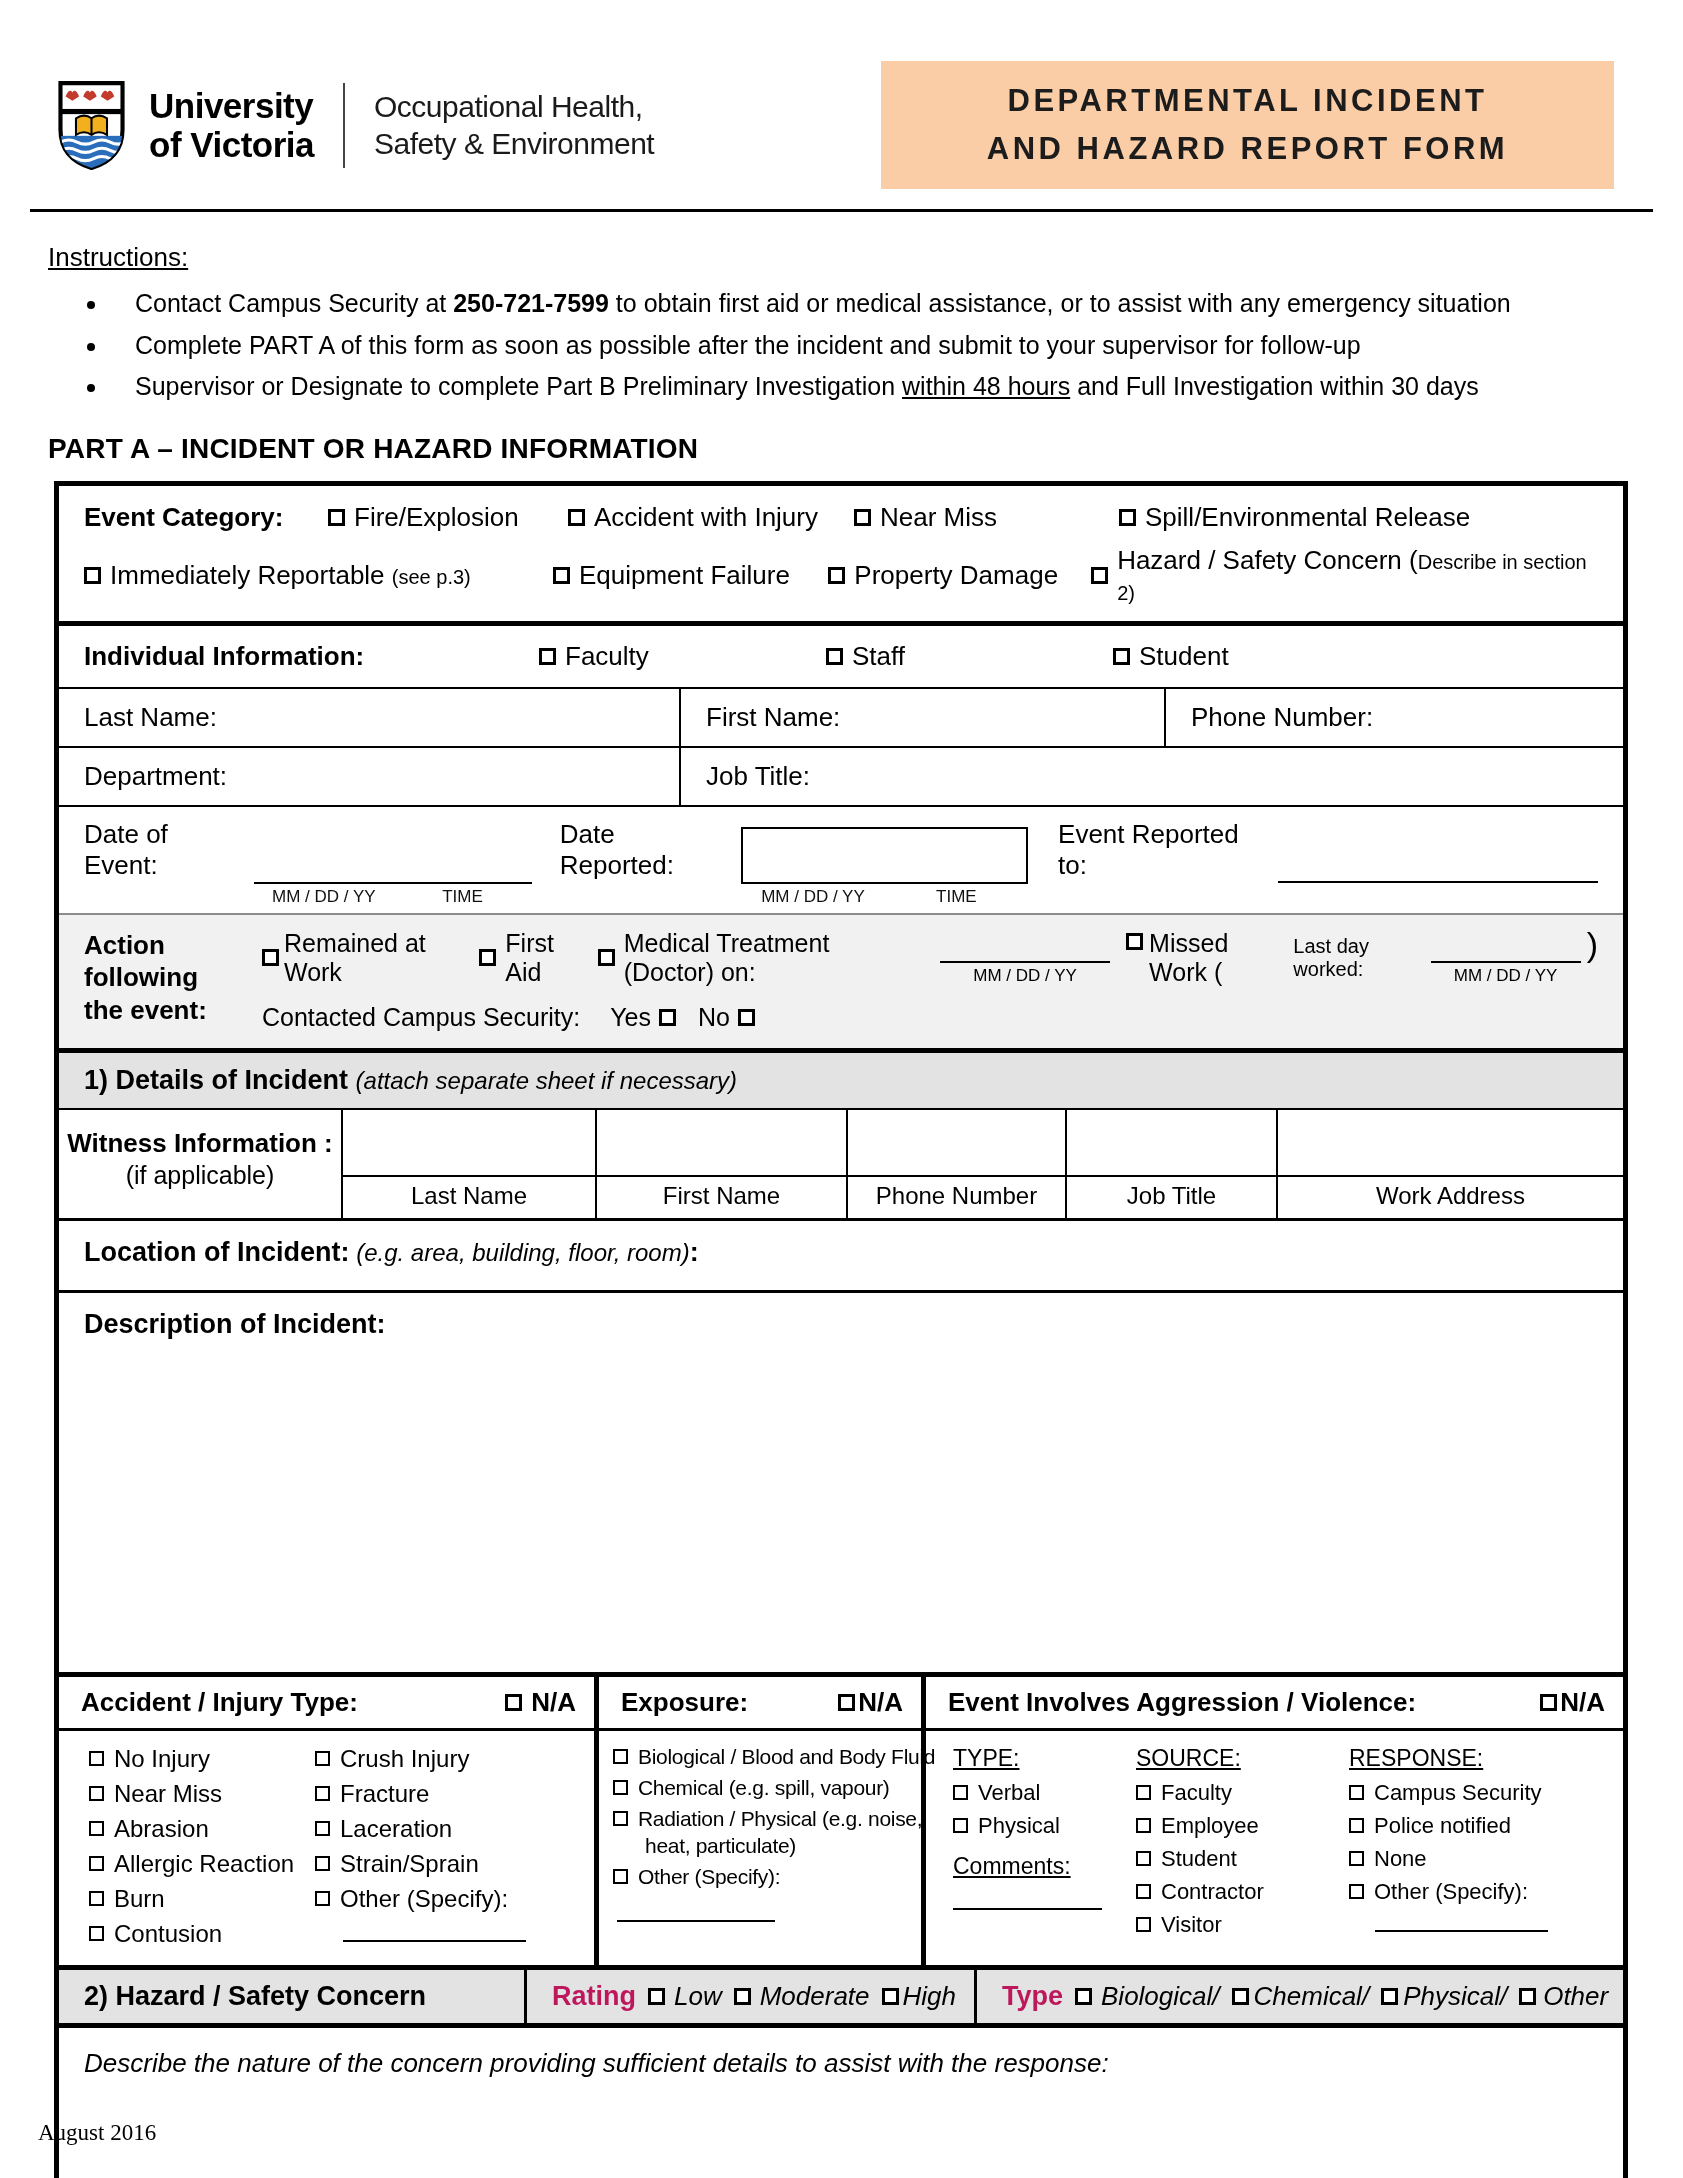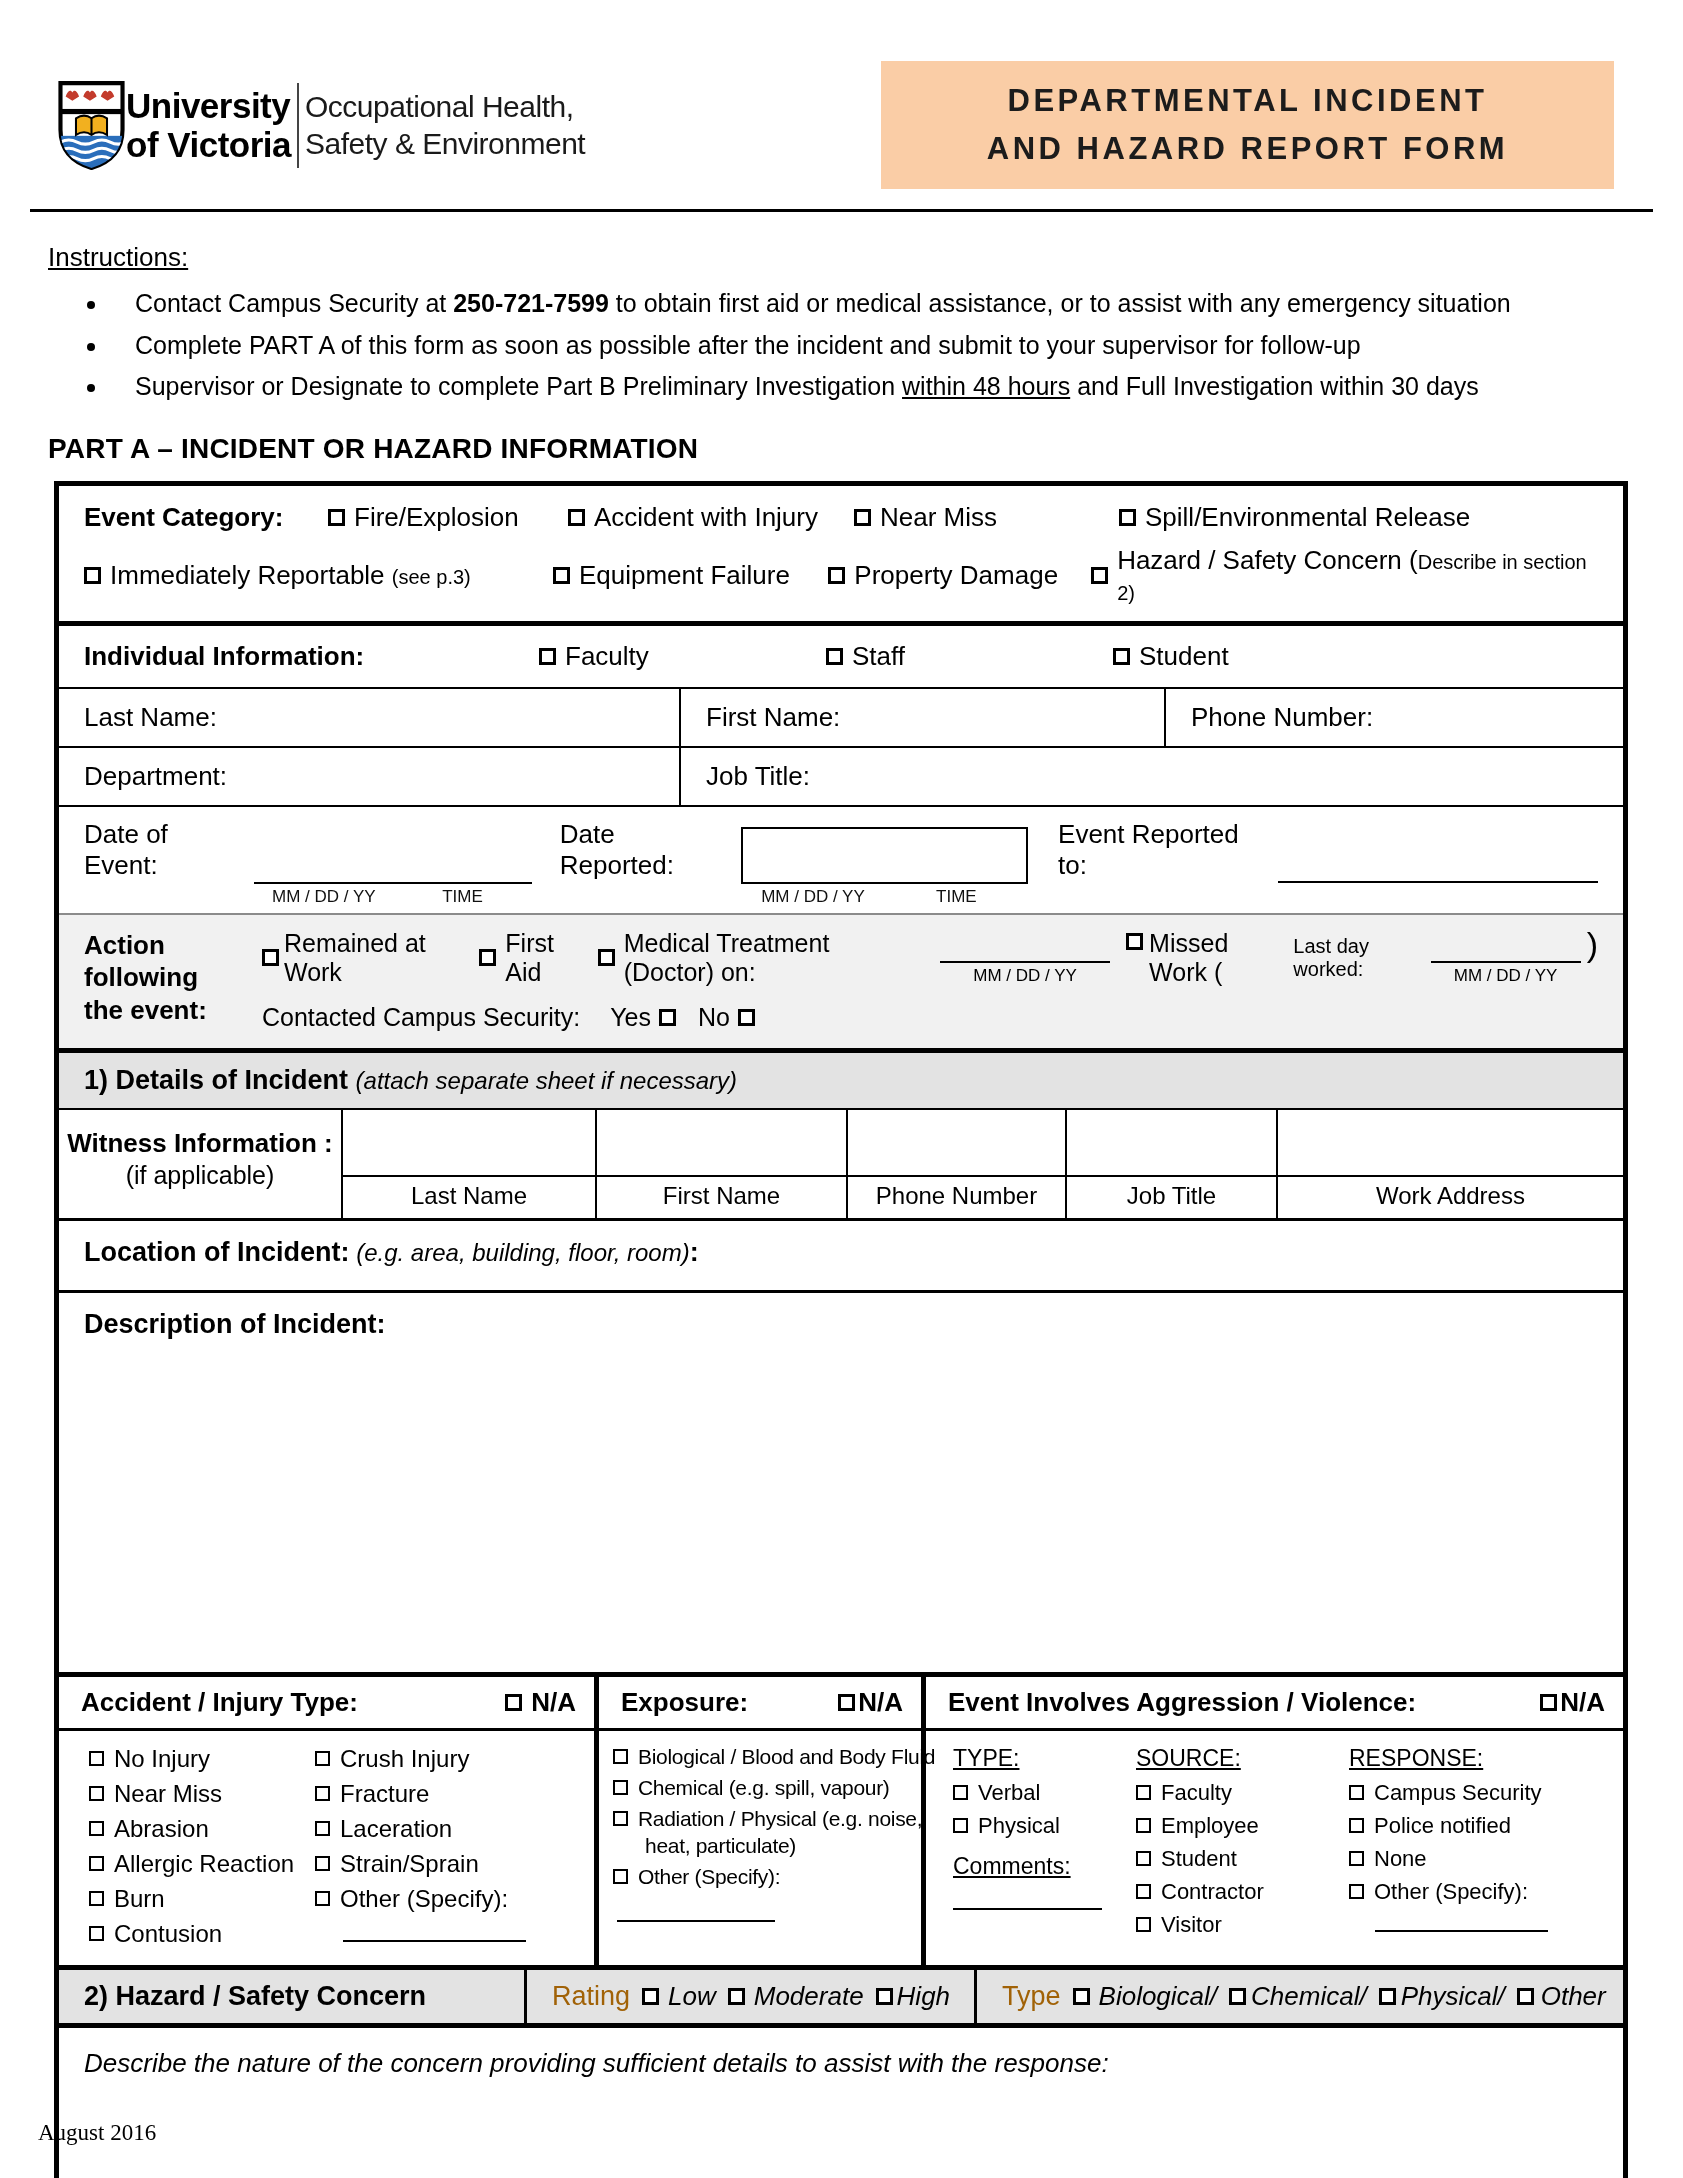--- a/index.html
+++ b/index.html
@@ -3,21 +3,21 @@
 <meta charset="utf-8">
 <style>
   * { box-sizing: border-box; margin: 0; padding: 0; }
   html,body { background:#fff; }
   .page {
     width: 1683px; height: 2178px; background: #fff; position: relative;
     font-family: "Liberation Sans", sans-serif; color: #000;
   }
   
   .header { display:flex; justify-content:space-between; align-items:center; padding: 61px 69px 0 57px; }
-  .brand { display:flex; align-items:center; gap: 0; }
+  .brand { display:flex; align-items:center; gap: 23px; }
   .univ { font-weight: bold; font-size: 35px; line-height: 1.12; letter-spacing: -0.5px; }
   .vdiv { width: 2px; height: 85px; background:#444; margin: 0 6px; }
   .dept { font-size: 30px; line-height: 1.25; color:#1a1a1a; letter-spacing:-0.5px; }
   .title-box { background:#FACDA6; padding: 16px 34px; text-align:center; font-size: 31px; font-weight: 600;
                letter-spacing: 3.5px; color:#1c1c1c; line-height: 1.55; min-width: 733px; }
   .hrule { border-top: 3px solid #000; margin: 20px 30px 0 30px; }
 
   
   .instructions { margin: 30px 57px 0 48px; font-size: 25px; }
   .instr-h { text-decoration: underline; font-size: 26px; }
@@ -108,21 +108,21 @@
   .agg { padding: 14px 10px 10px 27px; display:grid; grid-template-columns: 183px 213px 1fr; font-size: 22px; }
   .agg .chk-list { font-size: 22px; }
   .subh { text-decoration: underline; margin-bottom: 8px; font-size: 23px; }
   .cmt { margin-top: 14px; }
 
   
   .hz { display:grid; grid-template-columns: 465px 450px 1fr; border-bottom-width: 5px; }
   .hz .hcell { padding: 11px 14px 11px 25px; display:flex; align-items:center; gap: 12px; min-height: 51px; }
   .hz .hdiv { border-left: 3px solid #000; }
   .hz-title { font-weight: bold; font-size: 27px; }
-  .red { color: #a16207; }
+  .red { color: #be185d; font-weight: bold; }
   .hz-lab { font-size: 27px; }
   .it-opt { font-style: italic; font-size: 26px; }
   .describe { padding: 20px 25px; height: 176px; font-style: italic; font-size: 26px; border-bottom-width: 3px; }
   .rev { position:absolute; left: 38px; bottom: 32px; font-family: "Liberation Serif", serif; font-size: 23px; }
 </style>
 </head>
 <body>
 
 <div class="page">
 

